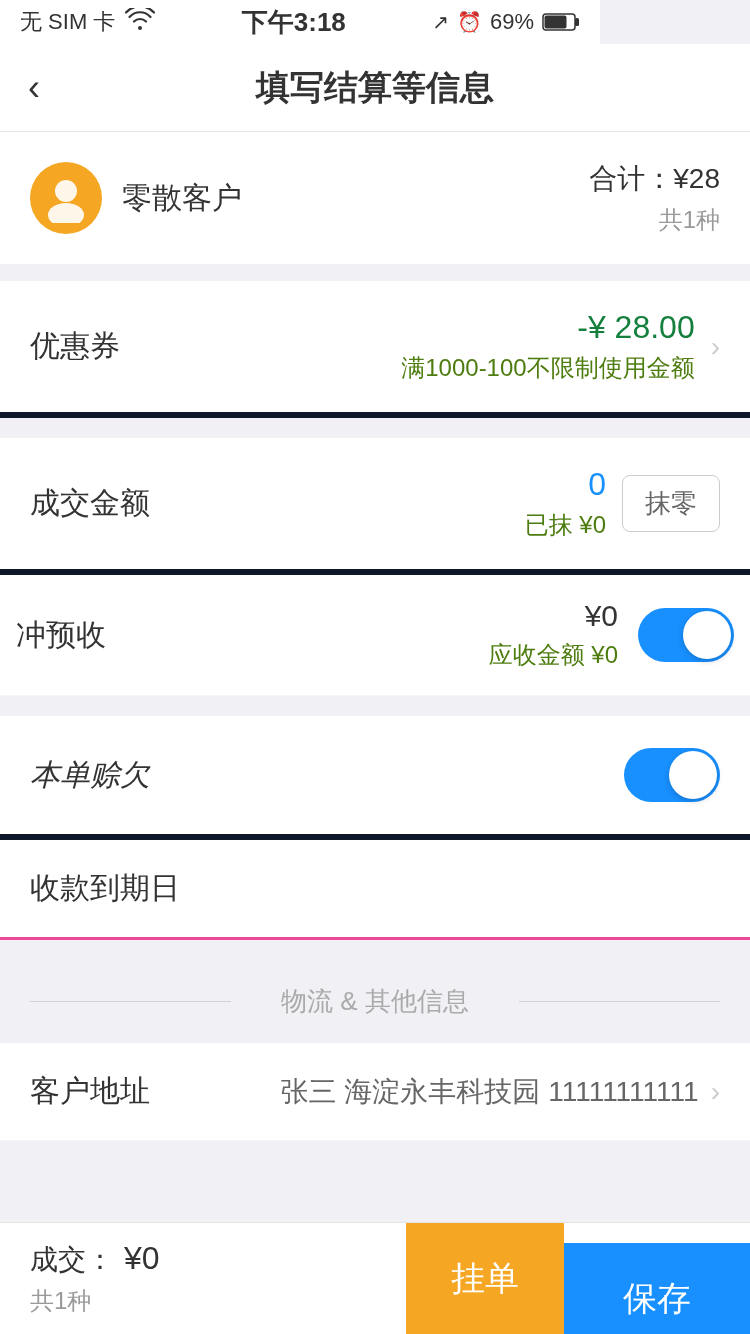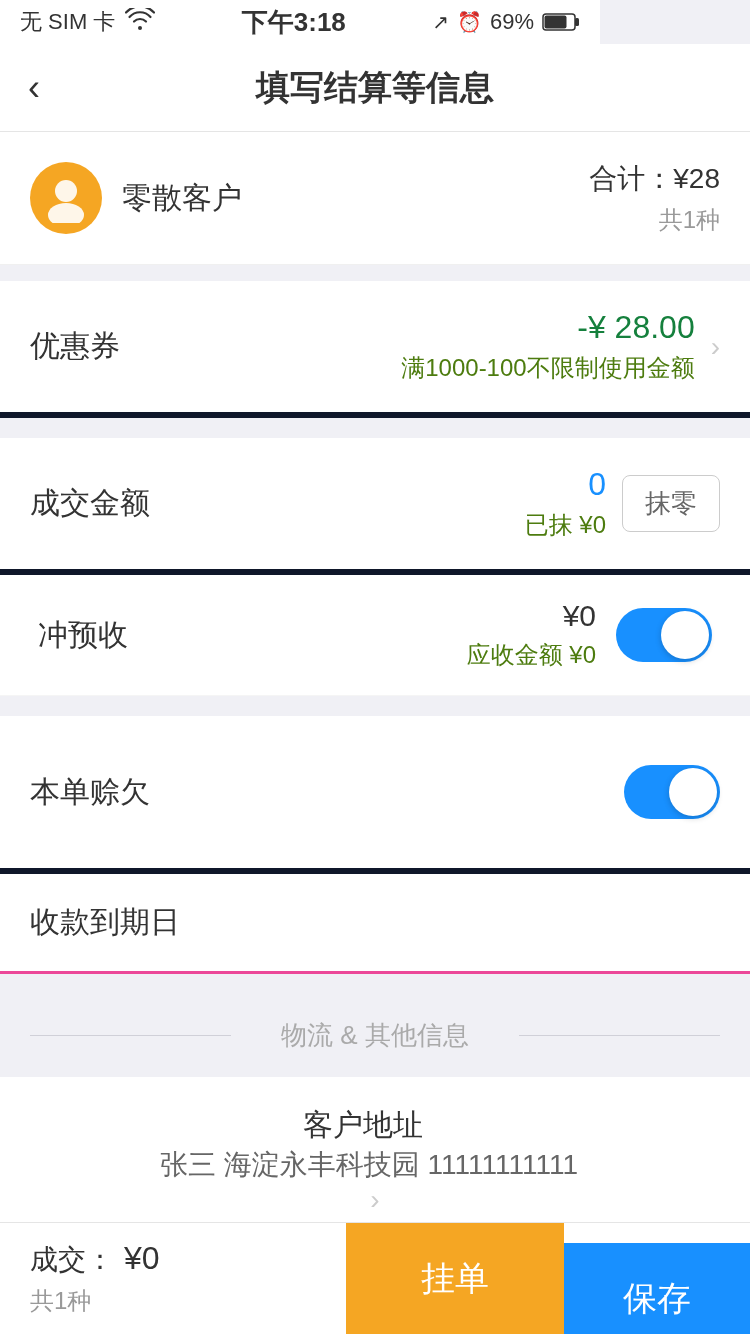--- a/index.html
+++ b/index.html
@@ -186,21 +186,21 @@
       background: #fff;
       position: absolute;
       top: 3px;
       right: 3px;
       box-shadow: 0 2px 6px rgba(0,0,0,0.2);
     }
 
     
     .chong-row {
       background: #fff;
-      padding: 24px 38px;
+      padding: 24px 16px;
       display: flex;
       align-items: center;
       justify-content: space-between;
       border-bottom: 1px solid #f5f5f5;
     }
     .chong-label {
       font-size: 30px;
       color: #333;
     }
     .chong-right {
@@ -254,21 +254,20 @@
     }
 
     
     .address-row {
       background: #fff;
       padding: 28px 30px;
       display: flex;
       align-items: center;
       justify-content: space-between;
       border-bottom: 1px solid #f5f5f5;
-      flex-direction: column;
     }
     .address-label {
       font-size: 30px;
       color: #333;
       white-space: nowrap;
       margin-right: 24px;
     }
     .address-value {
       font-size: 28px;
       color: #666;
@@ -301,21 +300,21 @@
       gap: 10px;
     }
     .bottom-summary-label { color: #333; }
     .bottom-summary-amount { font-size: 32px; color: #333; font-weight: 500; }
     .bottom-summary-line2 {
       font-size: 24px;
       color: #999;
       margin-top: 6px;
     }
     .btn-hold {
-      width: 218px;
+      width: 158px;
       height: 112px;
       background: #f5a623;
       color: #fff;
       font-size: 34px;
       display: flex;
       align-items: center;
       justify-content: center;
       cursor: pointer;
       border: none;
     }
@@ -425,21 +424,21 @@
         <div class="toggle">
           <div class="toggle-knob"></div>
         </div>
       </div>
     </div>
   </div>
 
   <div class="section-divider"></div>
 
   <div class="card" style="margin-bottom:0;">
-    <div class="row-item" style="padding: 49px 30px;">
+    <div class="row-item" style="padding: 32px 30px; font-style: italic;">
       <span class="row-label">本单赊欠</span>
       <div class="toggle">
         <div class="toggle-knob"></div>
       </div>
     </div>
 
     <div class="due-date-row">
       <span class="due-date-label">收款到期日</span>
     </div>
   </div>

